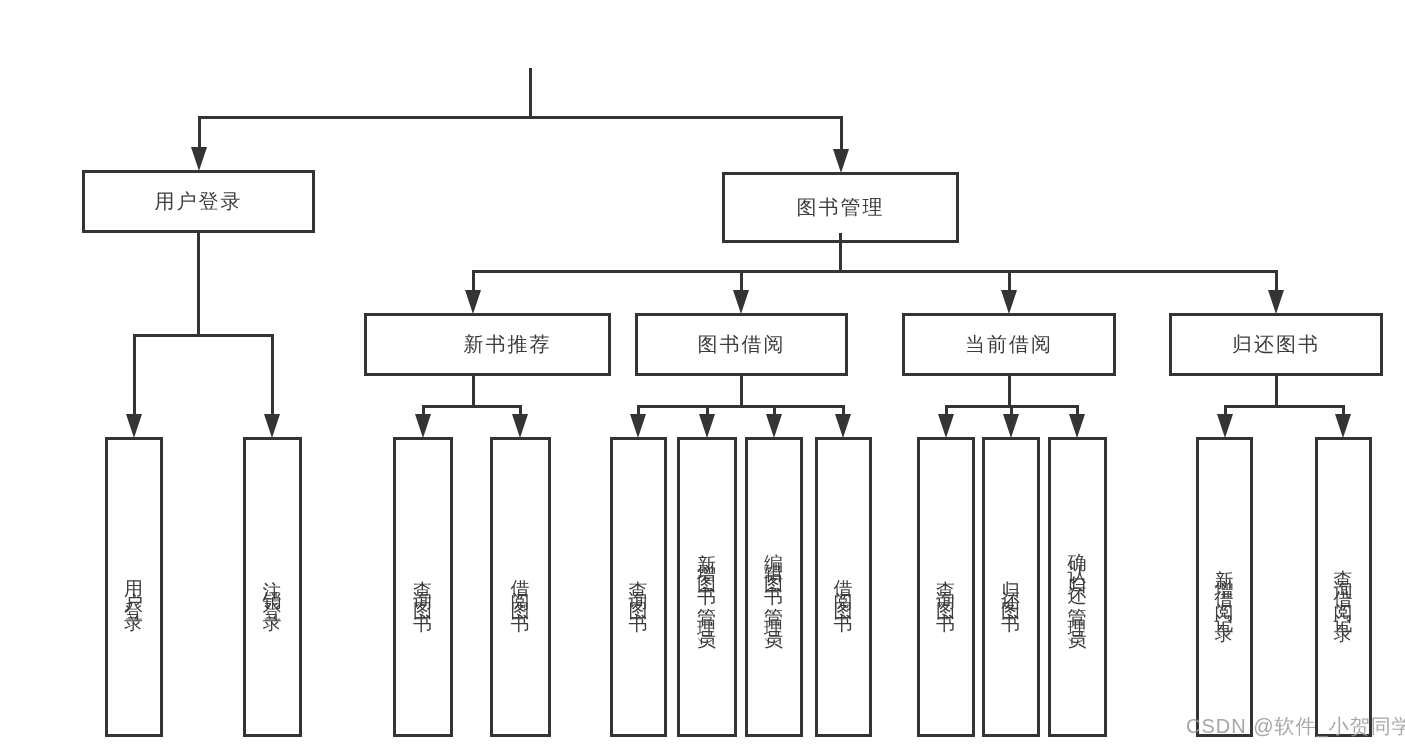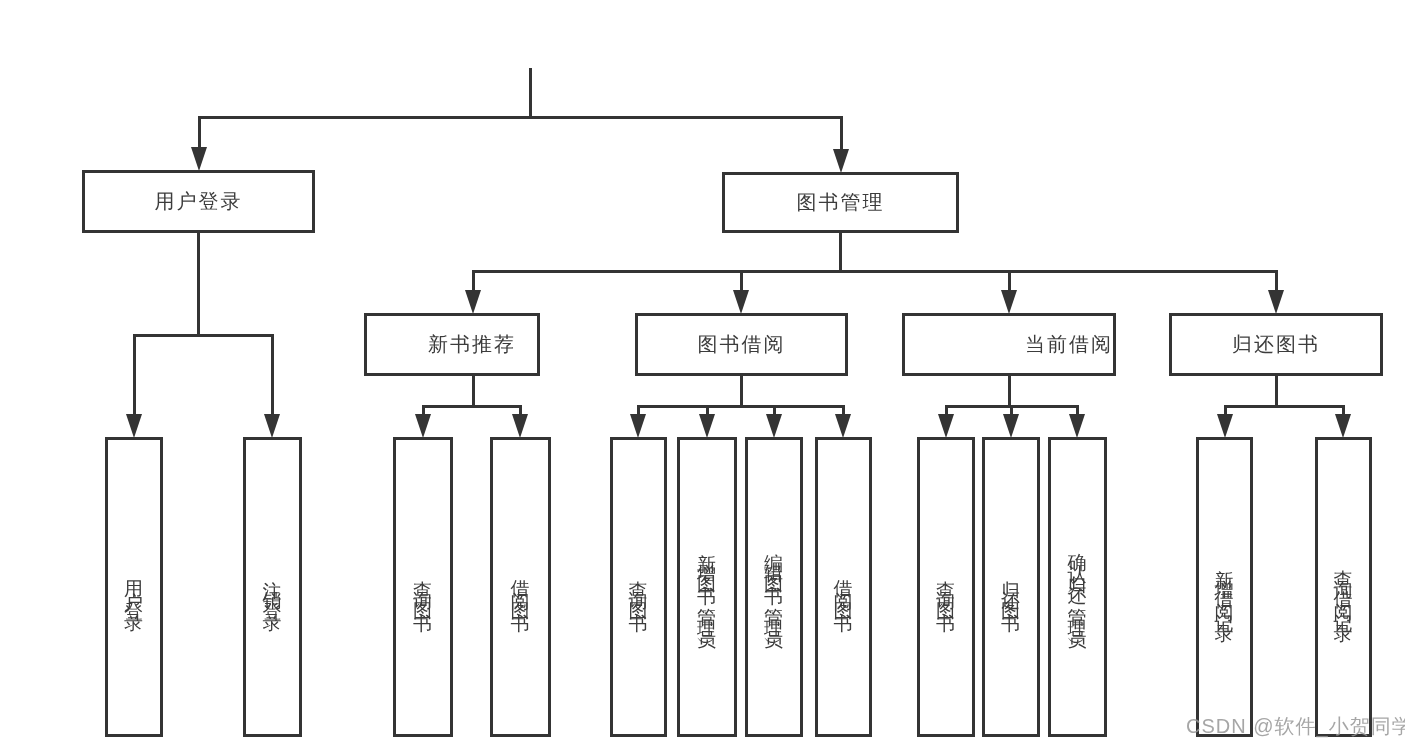--- a/index.html
+++ b/index.html
@@ -75,21 +75,21 @@
   <div class="vline" style="left:529px;top:68px;height:50px;"></div>
   <div class="hline" style="left:198px;top:116px;width:644px;"></div>
   <div class="vline" style="left:198px;top:116px;height:35px;"></div>
   <div class="ah" style="left:191px;top:147px;"></div>
   <div class="vline" style="left:840px;top:116px;height:36px;"></div>
   <div class="ah" style="left:833px;top:149px;"></div>
 
   <div class="box" style="left:82px;top:170px;width:233px;height:63px;">
     <span class="hlabel">用户登录</span>
   </div>
-  <div class="box" style="left:722px;top:172px;width:237px;height:61px;">
+  <div class="box" style="left:722px;top:172px;width:237px;height:71px;">
     <span class="hlabel">图书管理</span>
   </div>
 
   <div class="vline" style="left:197px;top:233px;height:103px;"></div>
   <div class="hline" style="left:133px;top:334px;width:140px;"></div>
   <div class="vline" style="left:133px;top:334px;height:83px;"></div>
   <div class="ah" style="left:126px;top:414px;"></div>
   <div class="vline" style="left:271px;top:334px;height:83px;"></div>
   <div class="ah" style="left:264px;top:414px;"></div>
 
@@ -97,27 +97,27 @@
   <div class="hline" style="left:472px;top:270px;width:806px;"></div>
   <div class="vline" style="left:472px;top:270px;height:22px;"></div>
   <div class="ah" style="left:465px;top:290px;"></div>
   <div class="vline" style="left:740px;top:270px;height:22px;"></div>
   <div class="ah" style="left:733px;top:290px;"></div>
   <div class="vline" style="left:1008px;top:270px;height:22px;"></div>
   <div class="ah" style="left:1001px;top:290px;"></div>
   <div class="vline" style="left:1275px;top:270px;height:22px;"></div>
   <div class="ah" style="left:1268px;top:290px;"></div>
 
-  <div class="box" style="left:364px;top:313px;width:176px;height:63px;padding-left:40px;">
+  <div class="box" style="left:364px;top:313px;width:247px;height:63px;padding-left:40px;">
     <span class="hlabel">新书推荐</span>
   </div>
   <div class="box" style="left:635px;top:313px;width:213px;height:63px;text-align:center;">
     <span class="hlabel">图书借阅</span>
   </div>
-  <div class="box" style="left:902px;top:313px;width:214px;height:63px;justify-content:flex-end;">
+  <div class="box" style="left:902px;top:313px;width:214px;height:63px;">
     <span class="hlabel">当前借阅</span>
   </div>
   <div class="box" style="left:1169px;top:313px;width:214px;height:63px;">
     <span class="hlabel">归还图书</span>
   </div>
 
   <div class="vline" style="left:472px;top:376px;height:31px;"></div>
   <div class="hline" style="left:422px;top:405px;width:100px;"></div>
   <div class="vline" style="left:422px;top:405px;height:12px;"></div>
   <div class="ah" style="left:415px;top:414px;"></div>

